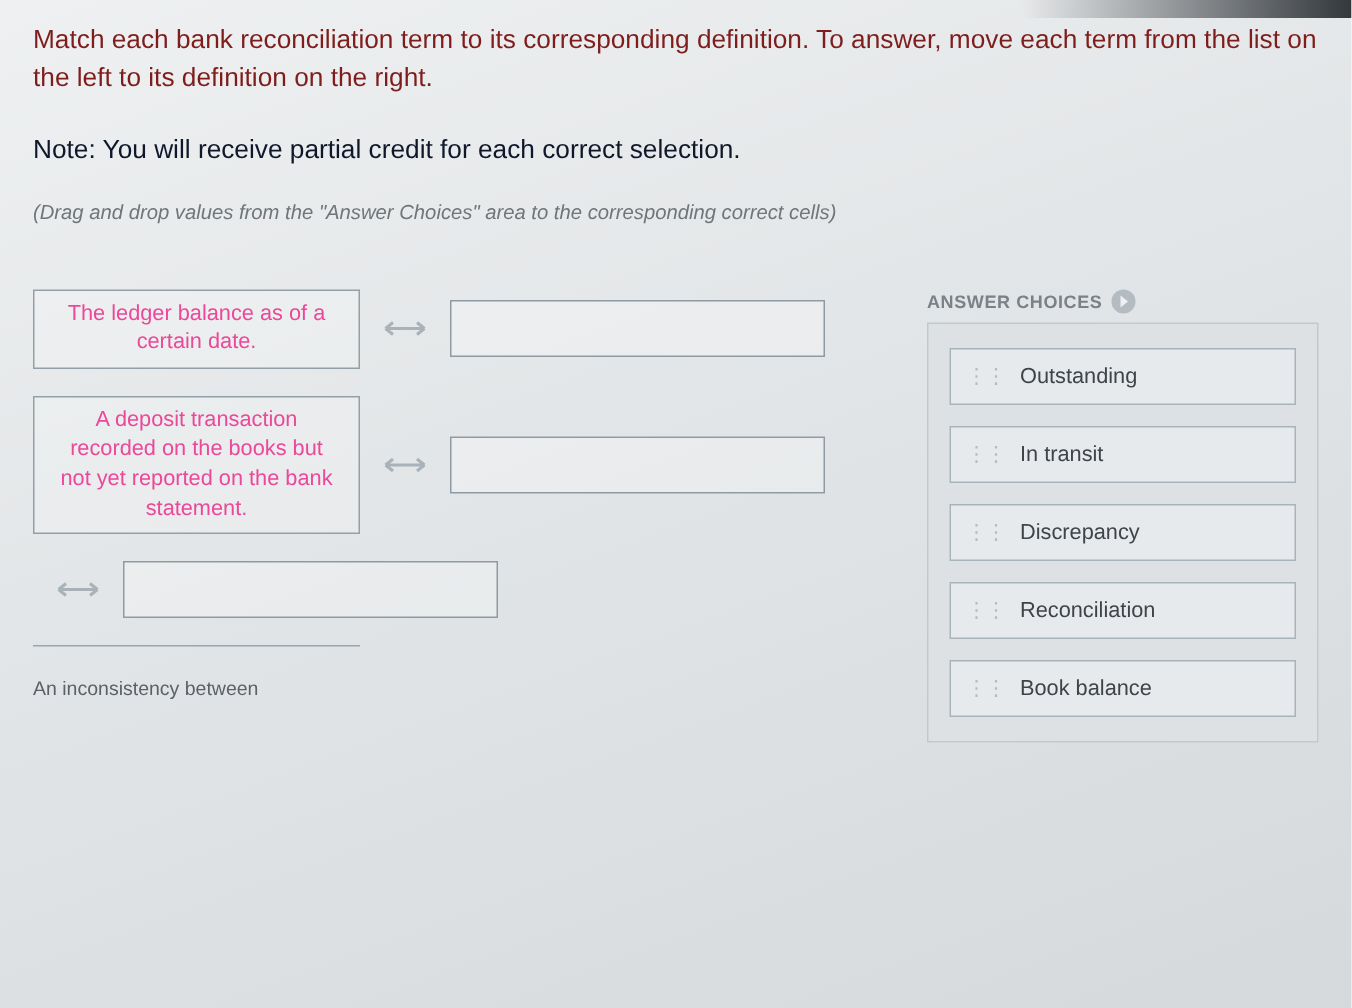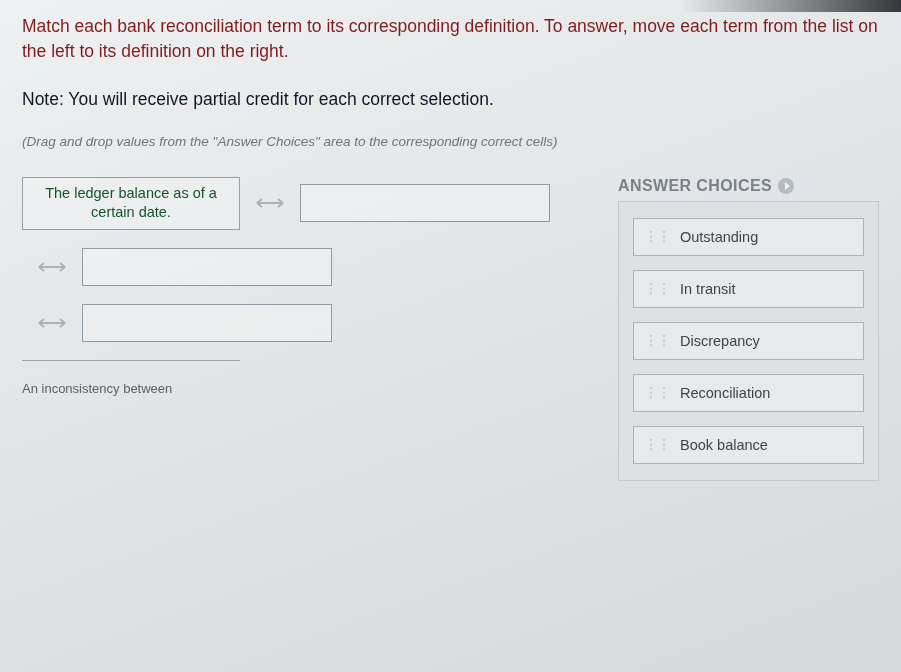--- a/index.html
+++ b/index.html
@@ -10,45 +10,45 @@
     color: #3a3c3f;
     padding: 14px 22px 0 22px;
     position: relative;
   }
   .top-dark {
     position: absolute; top: 0; right: 0; height: 12px; width: 220px;
     background: linear-gradient(to right, rgba(0,0,0,0) 0%, rgba(20,25,30,0.85) 100%);
   }
   .instr1 { font-size: 17.5px; line-height: 1.45; color: #7f1d1d; max-width: 860px; }
   .instr2 { font-size: 17.5px; margin-top: 24px; color: #0f172a; }
-  .instr3 { font-size: 13.5px; font-style: italic; color: #6f7579; margin-top: 24px; margin-bottom: 28px; }
+  .instr3 { font-size: 13.5px; font-style: italic; color: #6f7579; margin-top: 24px; margin-bottom: 44px; }
 
   .work { display: flex; gap: 14px; }
   .left-col { width: 582px; }
   .row { display: flex; align-items: center; margin-bottom: 18px; }
   .def-box {
     width: 218px; min-height: 48px;
     border: 1px solid #94a0a8; background: rgba(255,255,255,0.22);
     display: flex; align-items: center; justify-content: center;
     text-align: center; padding: 6px 16px;
-    font-size: 14.5px; color: #14532d; line-height: 1.35;
+    font-size: 14.5px; color: #ec4899; line-height: 1.35;
   }
   .arrow {
     width: 60px; display: flex; align-items: center; justify-content: center;
     color: #a9b2b8;
   }
   .arrow svg { width: 34px; height: 14px; }
   .drop {
     width: 250px; height: 38px;
     border: 1px solid #8f9aa2; background: rgba(255,255,255,0.28);
   }
 
   .answers { flex: 1; }
   .ans-head {
-    font-size: 16px; font-weight: 600; letter-spacing: 0.4px;
+    font-size: 12px; font-weight: 600; letter-spacing: 0.4px;
     color: #7a8187; margin-bottom: 6px;
     display: flex; align-items: center; gap: 6px;
   }
   .ans-head .dot {
     width: 16px; height: 16px; border-radius: 50%;
     background: #b4bbc1; display: inline-flex;
     align-items: center; justify-content: center;
   }
   .ans-head .dot::after {
     content: ""; border-left: 5px solid #eef1f3;
@@ -93,20 +93,21 @@
       <div class="arrow">
         <svg viewBox="0 0 34 14">
             <path d="M4 7 L30 7 M4 7 L9 3 M4 7 L9 11 M30 7 L25 3 M30 7 L25 11" stroke="#a9b2b8" stroke-width="2" fill="none"></path>
           </svg>
       </div>
       <div class="drop"></div>
     </div>
 
 
     <div class="row">
+      <div class="def-box">A deposit transaction recorded on the books but not yet reported on the bank statement.</div>
       <div class="arrow">
         <svg viewBox="0 0 34 14">
             <path d="M4 7 L30 7 M4 7 L9 3 M4 7 L9 11 M30 7 L25 3 M30 7 L25 11" stroke="#a9b2b8" stroke-width="2" fill="none"></path>
           </svg>
       </div>
       <div class="drop"></div>
     </div>
 
     <div class="row">
       <div class="arrow">

